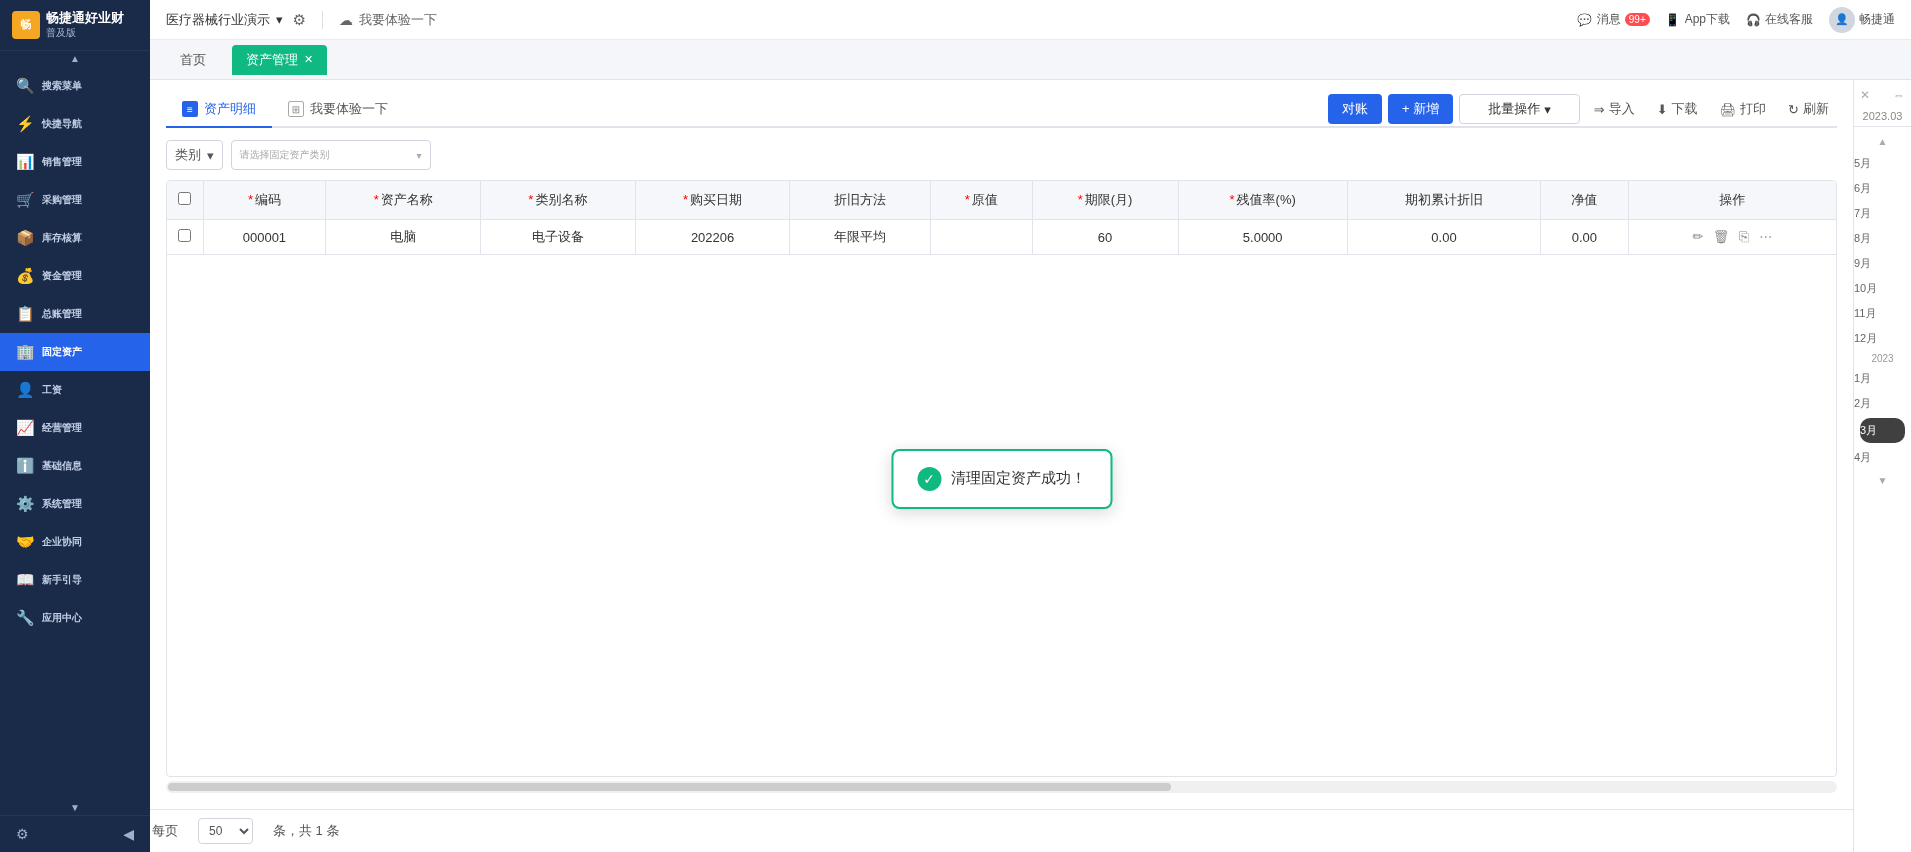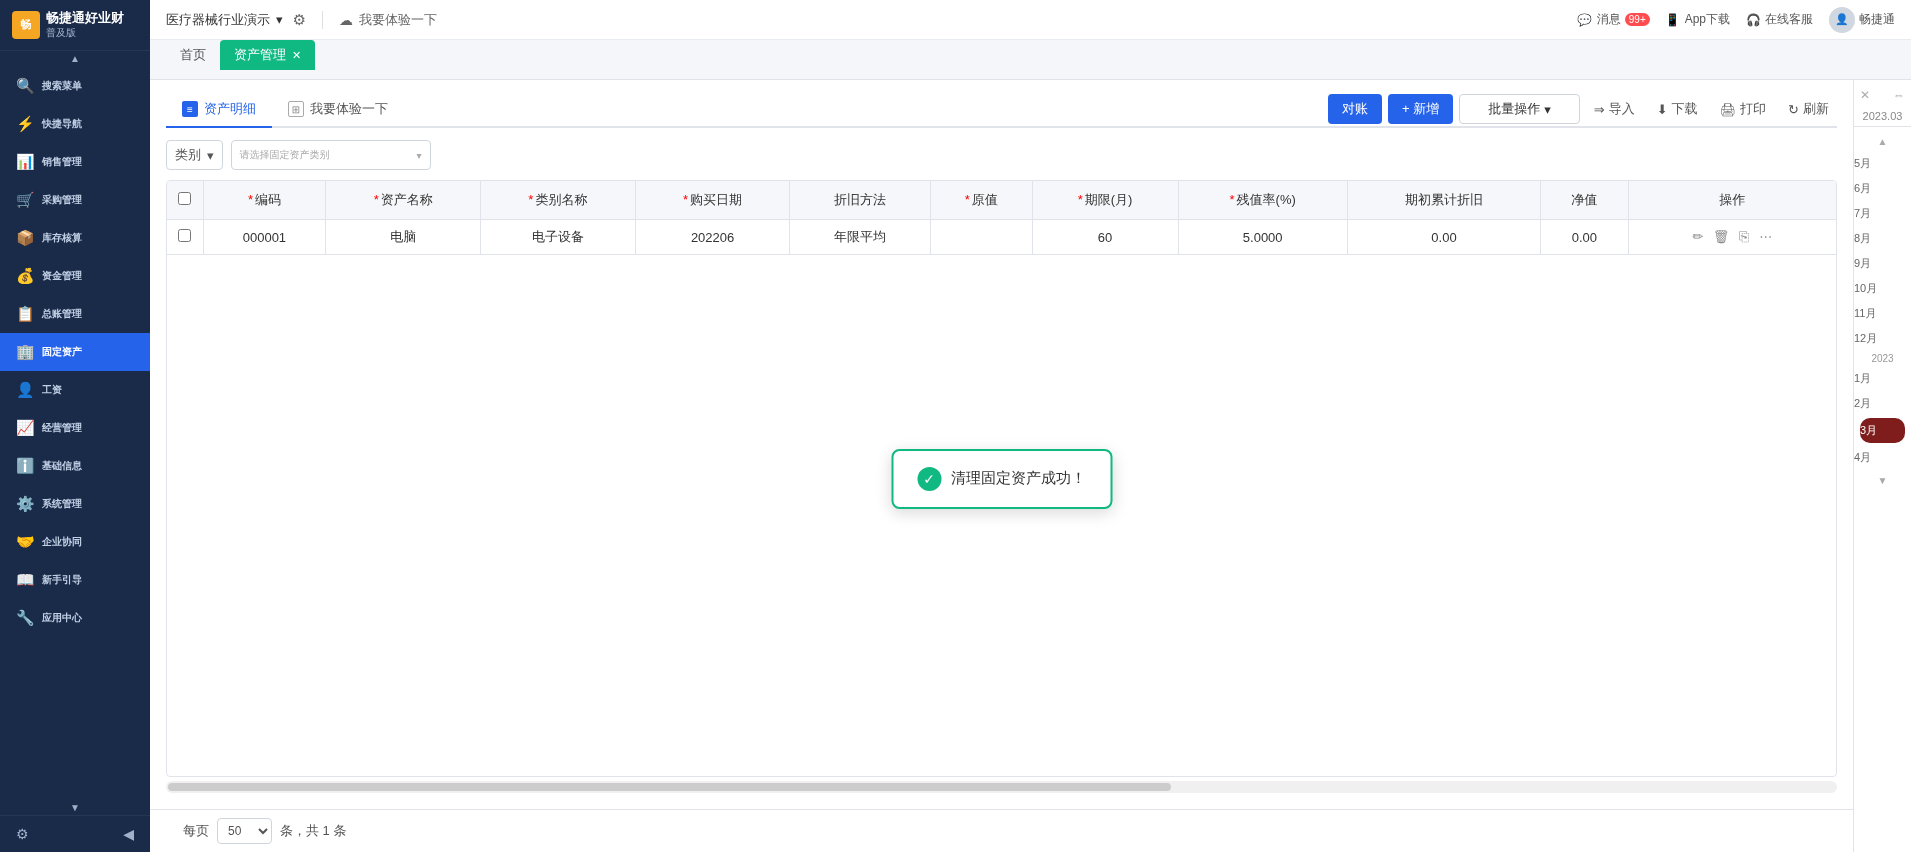--- a/index.html
+++ b/index.html
@@ -97,22 +97,23 @@
       width: 26px; height: 26px; border-radius: 50%;
       background: #d0d7e0; display: flex; align-items: center; justify-content: center;
       font-size: 11px; color: #555;
     }
 
     
     .tabbar {
       height: 40px;
       background: #f5f6fa;
       display: flex;
+      align-items: center;
       padding: 0 16px;
-      gap: 0;
+      gap: 12px;
       border-bottom: 1px solid #e0e4ea;
       flex-shrink: 0;
     }
     .tab-item {
       height: 30px;
       padding: 0 14px;
       display: flex; align-items: center; gap: 6px;
       border-radius: 4px 4px 0 0;
       cursor: pointer;
       font-size: 13px;
@@ -302,39 +303,39 @@
       border-bottom: 1px solid #e0e4ea; width: 100%; margin-bottom: 4px;
     }
     .timeline-item {
       font-size: 11px; color: #666;
       padding: 5px 0;
       text-align: left;
       width: 100%;
       cursor: pointer;
     }
     .timeline-item.current {
-      background: #7f1d1d;
+      background: #404040;
       color: #fff;
       border-radius: 10px;
       margin: 2px 6px;
       width: calc(100% - 12px);
     }
     .timeline-year {
       font-size: 10px; color: #999; padding: 2px 0; text-align: center; width: 100%;
     }
     .timeline-nav {
       width: 20px; height: 20px;
       display: flex; align-items: center; justify-content: center;
       cursor: pointer; color: #aaa; font-size: 10px;
     }
 
     
     .pagination {
-      display: flex; align-items: center; gap: 8px;
-      padding: 8px 33px;
+      display: flex; align-items: center; gap: 20px;
+      padding: 8px 2px;
       border-top: 1px solid #e0e4ea;
       font-size: 13px; color: #555;
       background: #fff;
       flex-shrink: 0;
     }
     .page-size-select {
       height: 26px; border: 1px solid #d0d5dd; border-radius: 4px;
       padding: 0 6px; font-size: 12px; color: #555; background: #fff;
     }
 

